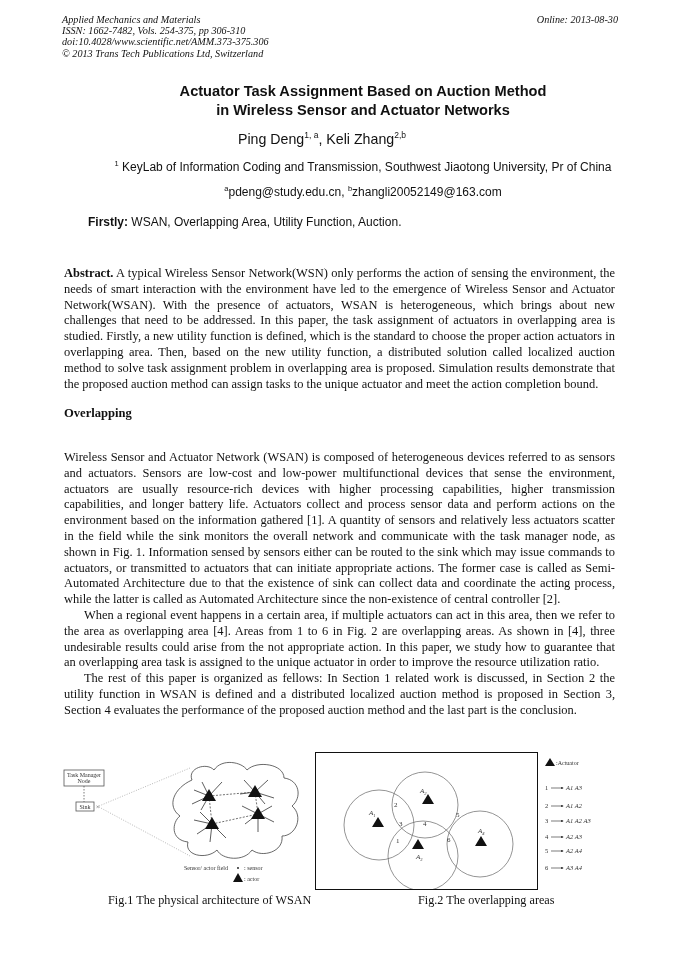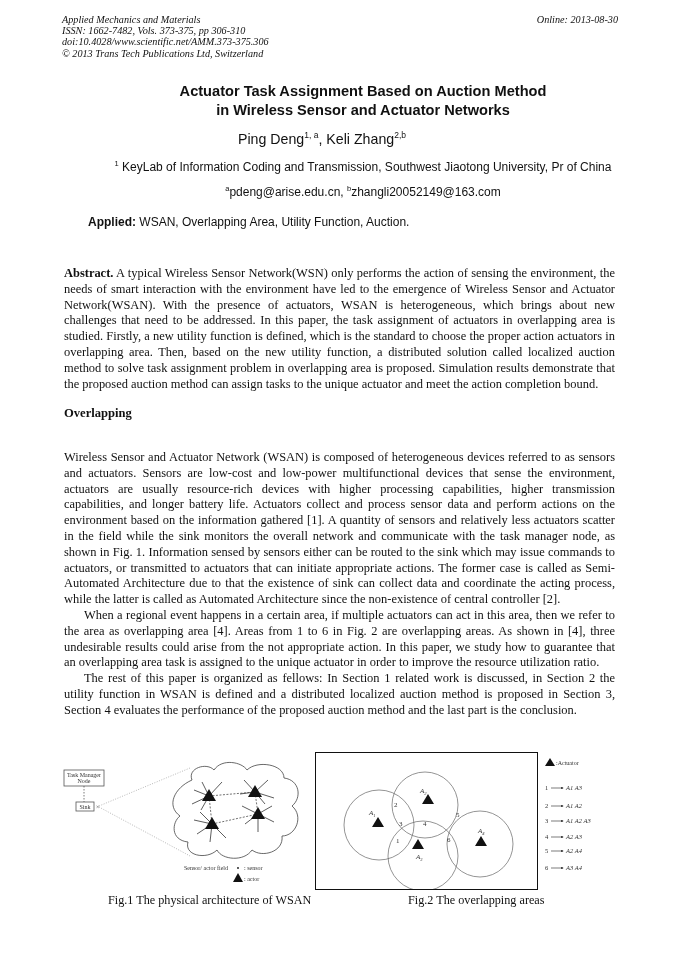--- a/index.html
+++ b/index.html
@@ -25,50 +25,50 @@
   .indent { text-indent: 20px; }
   .abstract { top: 246px; }
   .intro-head { position: absolute; left: 64px; top: 406px; font-size: 12.6px; font-weight: bold; }
   .intro { top: 430px; }
 
   .fig1 { position: absolute; left: 62px; top: 760px; width: 250px; height: 130px; }
   .fig2 { position: absolute; left: 315px; top: 752px; width: 223px; height: 138px; border: 1.3px solid #111; box-sizing: border-box; }
   .legend { position: absolute; left: 545px; top: 757px; width: 80px; height: 130px; }
   .caption { position: absolute; top: 893px; font-size: 12.2px; }
   .cap1 { left: 108px; }
-  .cap2 { left: 408px; }
+  .cap2 { left: 418px; }
   svg text { font-family: "Liberation Serif", "DejaVu Serif", serif; }
 </style>
 </head>
 <body class="serif">
 
 <div class="header-left">
   <div>Applied Mechanics and Materials</div>
-  <div>ISSN: 1662-7482, Vols. 373-375, pp 306-310</div>
+  <div>ISSN: 1662-7482, Vols. 254-375, pp 306-310</div>
   <div>doi:10.4028/www.scientific.net/AMM.373-375.306</div>
   <div>© 2013 Trans Tech Publications Ltd, Switzerland</div>
 </div>
 <div class="header-right">Online: 2013-08-30</div>
 
 <div class="title sans">
   <div>Actuator Task Assignment Based on Auction Method</div>
   <div>in Wireless Sensor and Actuator Networks</div>
 </div>
 
 <div class="authors sans">
   <span>Ping Deng</span><sup>1, a</sup><span>, </span><span>Keli Zhang</span><sup>2,b</sup>
 </div>
 
 <div class="affils sans">
   <div><sup>1</sup> <span>KeyLab of Information Coding and Transmission, Southwest Jiaotong University, Pr of China</span></div>
-  <div><sup>a</sup><span>pdeng@arise.edu.cn</span>, <sup>b</sup><span>zhangli20052149@163.com</span></div>
+  <div><sup>a</sup><span>pdeng@study.edu.cn</span>, <sup>b</sup><span>zhangli20052149@163.com</span></div>
 </div>
 
 <div class="keywords sans">
-  <b>Applied:</b><span> WSAN, Overlapping Area, Utility Function, Auction.</span>
+  <b>Firstly:</b><span> WSAN, Overlapping Area, Utility Function, Auction.</span>
 </div>
 
 <div class="block abstract">
   <p><b>Abstract.</b><span> A typical Wireless Sensor Network(WSN) only performs the action of sensing the environment, the needs of smart interaction with the environment have led to the emergence of Wireless Sensor and Actuator Network(WSAN). With the presence of actuators, WSAN is heterogeneous, which brings about new challenges that need to be addressed. In this paper, the task assignment of actuators in overlapping area is studied. Firstly, a new utility function is defined, which is the standard to choose the proper action actuators in overlapping area. Then, based on the new utility function, a distributed solution called localized auction method to solve task assignment problem in overlapping area is proposed. Simulation results demonstrate that the proposed auction method can assign tasks to the unique actuator and meet the action completion bound.</span></p>
 </div>
 
 <div class="intro-head">Overlapping</div>
 <div class="block intro">
   <p>Wireless Sensor and Actuator Network (WSAN) is composed of heterogeneous devices referred to as sensors and actuators. Sensors are low-cost and low-power multifunctional devices that sense the environment, actuators are usually resource-rich devices with higher processing capabilities, higher transmission capabilities, and longer battery life. Actuators collect and process sensor data and perform actions on the environment based on the information gathered [1]. A quantity of sensors and relatively less actuators scatter in the field while the sink monitors the overall network and communicate with the task manager node, as shown in Fig. 1. Information sensed by sensors either can be routed to the sink which may issue commands to actuators, or transmitted to actuators that can initiate appropriate actions. The former case is called as Semi-Automated Architecture due to that the existence of sink can collect data and coordinate the acting process, while the latter is called as Automated Architecture since the non-existence of central controller [2].</p>
   <p class="indent">When a regional event happens in a certain area, if multiple actuators can act in this area, then we refer to the area as overlapping area [4]. Areas from 1 to 6 in Fig. 2 are overlapping areas. As shown in [4], three undesirable results could arise from the not appropriate action. In this paper, we study how to guarantee that an overlapping area task is assigned to the unique actuator in order to improve the resource utilization ratio.</p>

